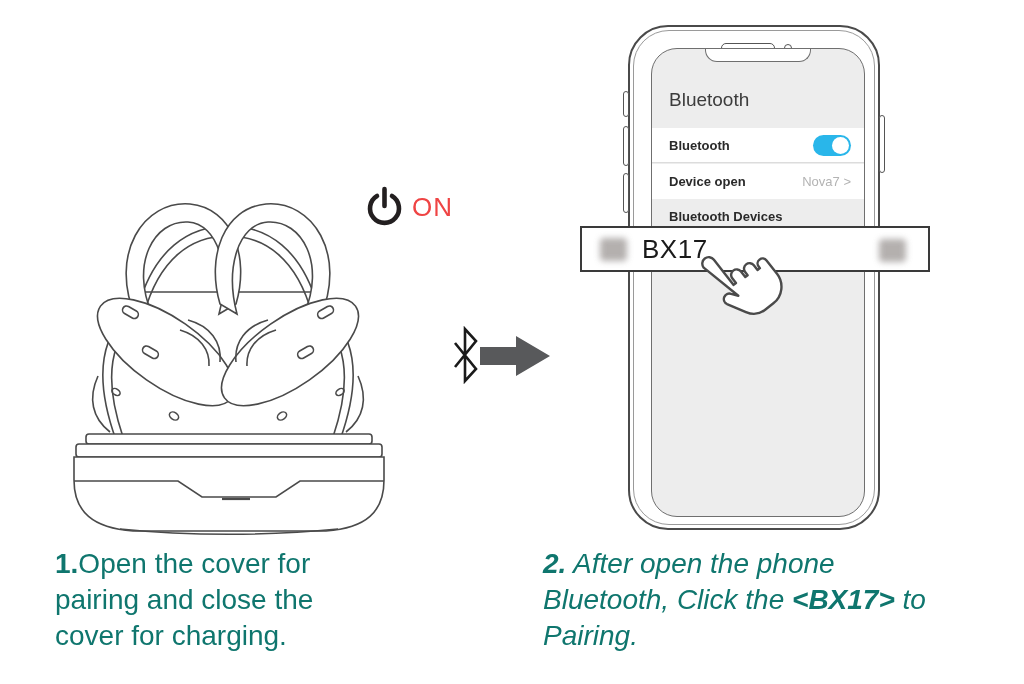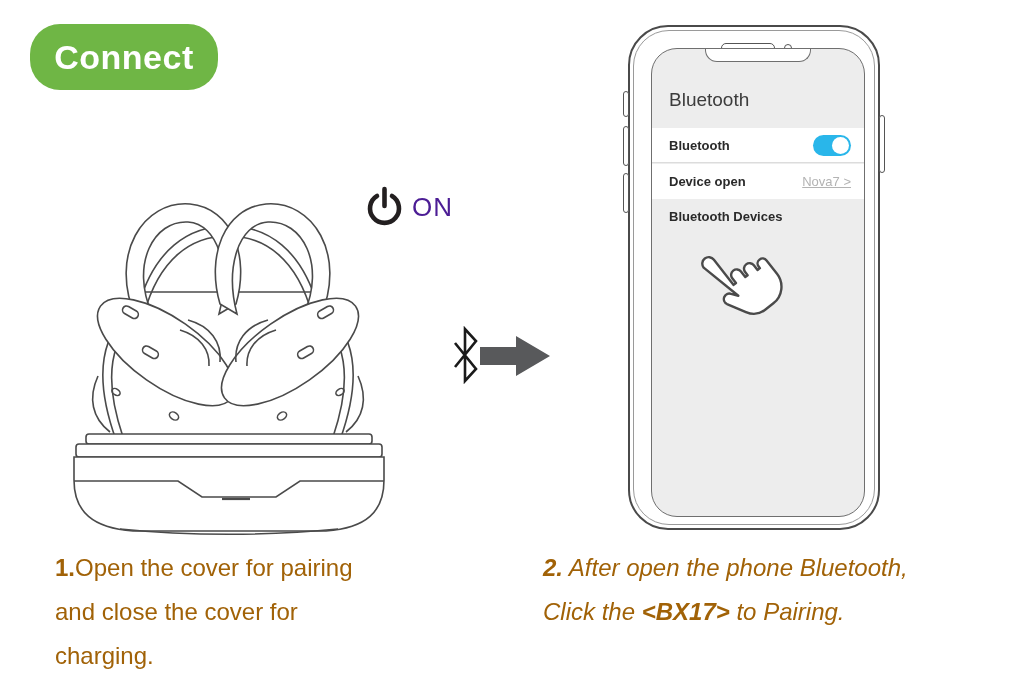--- a/index.html
+++ b/index.html
@@ -10,21 +10,21 @@
   
   .badge { position:absolute; left:30px; top:24px; width:188px; height:66px;
            background:#6fb645; border-radius:30px; display:flex; align-items:center; justify-content:center; }
   .badge span { color:#fff; font-size:34px; font-weight:bold; letter-spacing:.5px; }
 
   
   .illus { position:absolute; left:38px; top:180px; }
 
   
   .power { position:absolute; left:366px; top:186px; display:flex; align-items:center; gap:9px; }
-  .power .on-label { font-size:26px; color:#4c1d95; letter-spacing:1px; }
+  .power .on-label { font-size:26px; color:#ef4444; letter-spacing:1px; }
 
   
   .bt-rune { position:absolute; left:451px; top:326px; }
   .big-arrow { position:absolute; left:480px; top:334px; }
 
   
   .phone { position:absolute; left:628px; top:25px; width:252px; height:505px;
            border:2px solid #4a4a4a; border-radius:40px; background:#fff; }
   .phone-inner { position:absolute; left:3px; top:3px; right:3px; bottom:3px;
                  border:1px solid #9a9a9a; border-radius:36px; }
@@ -43,48 +43,45 @@
              width:54px; height:10px; border:1.5px solid #555; border-radius:6px; background:#fff; }
   .camera { position:absolute; left:50%; top:13px; transform:translateX(-50%) translateX(34px);
             width:8px; height:8px; border:1.5px solid #555; border-radius:50%; background:#fff; }
 
   .scr-title { position:absolute; left:17px; top:40px; font-size:19px; color:#3c3c3c; font-weight:500; }
   .row { position:absolute; left:0; width:100%; height:35px; background:#fff;
          display:flex; align-items:center; justify-content:space-between; padding:0 13px 0 17px; }
   .row1 { top:79px; border-bottom:1px solid #dcdcdc; }
   .row2 { top:115px; }
   .row-label { font-size:13px; font-weight:bold; color:#2a2a2a; }
-  .row-value { font-size:13px; color:#b3b3b3;text-decoration:underline; }
+  .row-value { font-size:13px; color:#b3b3b3; }
   .toggle { position:relative; width:38px; height:21px; border-radius:11px; background:#29b6ea; }
   .toggle .knob { position:absolute; top:2px; right:2px; width:17px; height:17px; border-radius:50%; background:#fff; }
   .sect-head { position:absolute; left:17px; top:160px; font-size:13px; font-weight:bold; color:#2a2a2a; }
 
   
   .device-bar { position:absolute; left:580px; top:226px; width:350px; height:46px;
                 background:#fff; border:2px solid #3a3a3a; display:flex; align-items:center; z-index:5; }
   .blur-blob { width:27px; height:23px; background:#9b9694; border-radius:4px; filter:blur(3px); opacity:.75; }
   .blob-left  { margin-left:18px; }
   .blob-right { position:absolute; right:22px; top:11px; }
   .device-name { margin-left:15px; font-size:26px; color:#1a1a1a; letter-spacing:.5px; }
   .hand { position:absolute; left:692px; top:236px; z-index:6; }
 
   
-  .caption { position:absolute; font-size:24px; line-height:44px; color:#a16207; }
+  .caption { position:absolute; font-size:28px; line-height:36px; color:#0f766e; }
   .cap1 { left:55px;  top:546px; width:305px; }
   .cap2 { left:543px; top:546px; width:385px;font-style:italic; }
   .caption b { font-weight:bold; }
 </style>
 </head>
 <body>
 
 <div id="stage">
 
-  <div class="badge">
-    <span>Connect</span>
-  </div>
 
   <svg class="illus" width="362" height="362" viewBox="0 0 362 362" fill="none" stroke="#4a4a4a" stroke-width="1.6">
 
     <path d="M78,260 C55,196 62,150 100,127 C116,70 150,46 190,46 C230,46 264,70 280,127 C318,150 325,196 302,260 C298,268 288,271 280,269 L100,269 C92,271 82,268 78,260 Z"></path>
     <path d="M85,257 C65,198 71,155 106,134 C121,79 153,56 190,56 C227,56 259,79 274,134 C309,155 315,198 295,257"></path>
     <line x1="100" y1="112" x2="280" y2="112"></line>
 
     <g>
       <path fill="#fff" d="M98,138 C70,74 106,20 152,24 C194,28 212,76 198,124 L181,134 C193,88 180,44 150,42 C116,40 92,84 114,134 Z"></path>
       <ellipse fill="#fff" cx="128" cy="172" rx="80" ry="34" transform="rotate(35 128 172)"></ellipse>
@@ -154,20 +151,25 @@
         </div>
         <div class="row row2">
           <span class="row-label">Device open</span>
           <span class="row-value">Nova7 &gt;</span>
         </div>
         <div class="sect-head">Bluetooth Devices</div>
       </div>
     </div>
   </div>
 
+  <div class="device-bar">
+    <span class="blur-blob blob-left"></span>
+    <span class="device-name">BX17</span>
+    <span class="blur-blob blob-right"></span>
+  </div>
 
   <svg class="hand" width="92" height="96" viewBox="0 0 92 96">
     <g transform="rotate(-38 46 48)">
       <path d="M29,14 a6.5,6.5 0 0 1 13,0 V46 h3 v-6 a5.5,5.5 0 0 1 11,0 v7 h3 v-4 a5.5,5.5 0 0 1 11,0 v6 h3 v-2 a5,5 0 0 1 10,0 v17 a21,21 0 0 1 -21,21 h-10 a19,19 0 0 1 -17,-10 l-10,-18 a5.5,5.5 0 0 1 9.5,-5.5 l4.5,6 Z" fill="#fff" stroke="#4a4a4a" stroke-width="2.4" stroke-linejoin="round"></path>
     </g>
   </svg>
 
   <div class="caption cap1"><b>1.</b><span>Open the cover for pairing and close the cover for charging.</span></div>
 
   <div class="caption cap2"><b>2.</b><span> After open the phone Bluetooth, Click the </span><b>&lt;BX17&gt;</b><span> to Pairing.</span></div>

